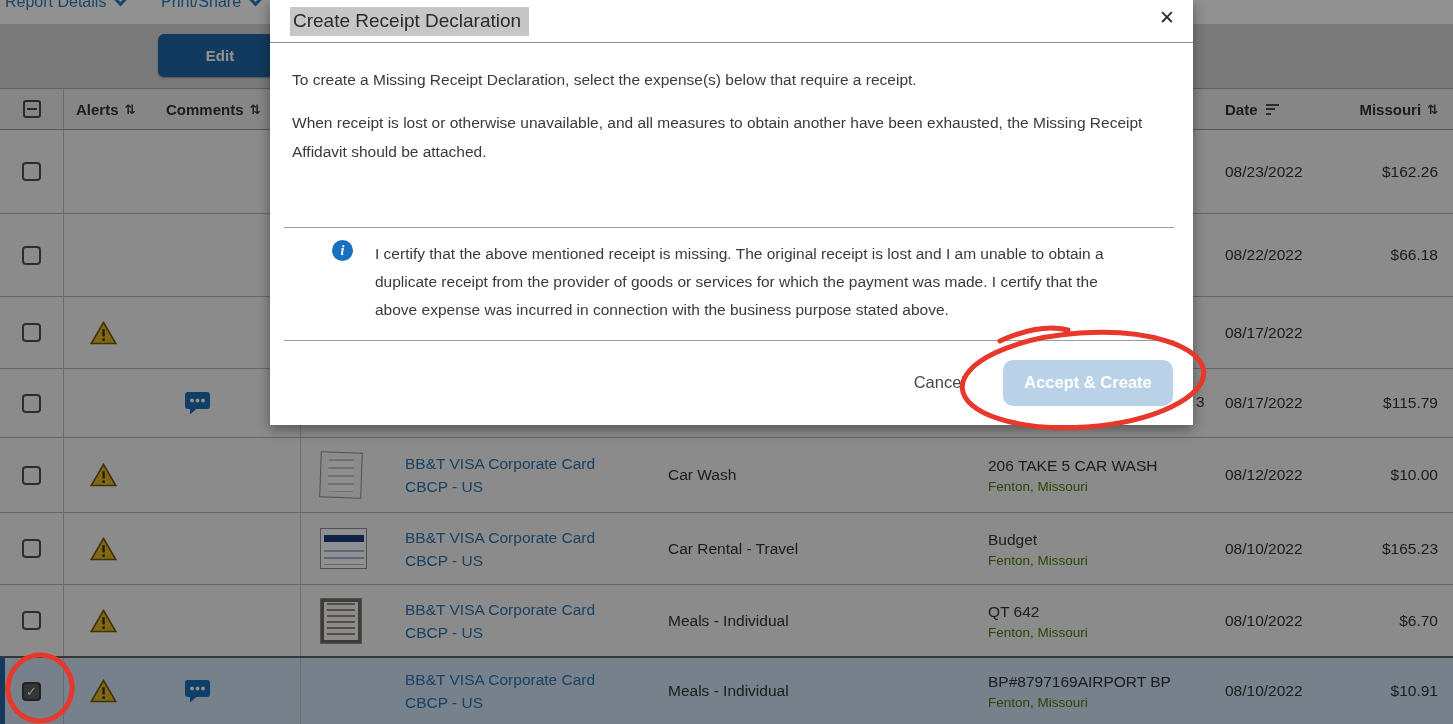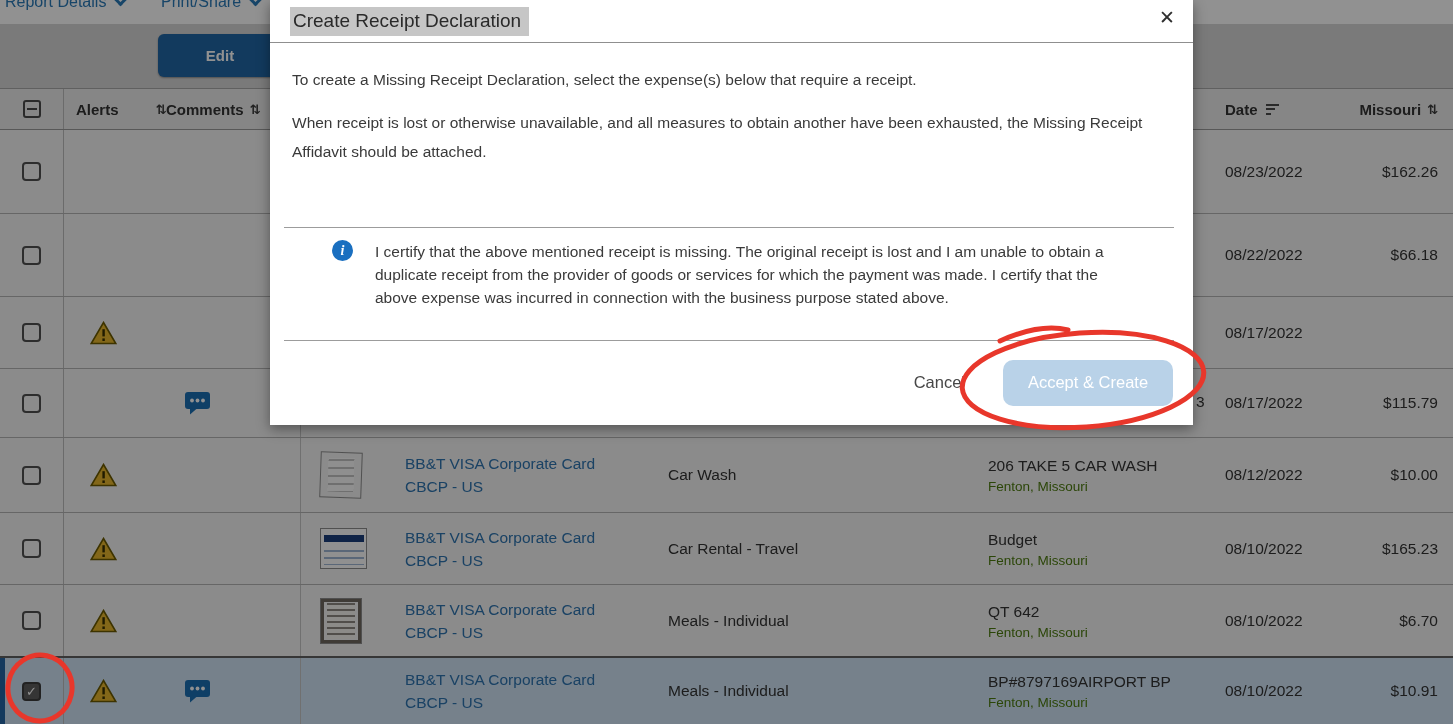--- a/index.html
+++ b/index.html
@@ -19,21 +19,21 @@
         box-shadow:0 1px 2px rgba(0,0,0,.35);cursor:pointer;}
   .btn-add{left:10px;width:142px;} .btn-edit{left:158px;width:124px;}
 
   
   .grid{display:grid;grid-template-columns:64px 96px 140px 90px 270px 325px 225px 110px 133px;}
   .thead{position:absolute;left:0;top:88px;width:100%;height:42px;background:#ececec;
          border-top:1px solid #a9a9a9;border-bottom:1px solid #9b9b9b;box-sizing:border-box;
          font-weight:bold;font-size:15px;color:#333;}
   .thead>div{display:flex;align-items:center;}
   .h-check{justify-content:center;border-right:1px solid #bdbdbd;}
-  .h-alerts{padding-left:12px;gap:31px;} .h-comments{padding-left:6px;}
+  .h-alerts{padding-left:12px;} .h-comments{padding-left:6px;}
   .h-date{padding-left:15px;} .h-req{justify-content:flex-end;padding-right:15px;}
   .sort-glyph{font-size:13px;margin-left:6px;color:#3c3c3c;font-weight:bold;}
   .desc-icon{display:inline-block;margin-left:8px;}
   .desc-icon i{display:block;height:2px;background:#4a4a4a;margin:2.5px 0;}
   .desc-icon i:nth-child(1){width:13px;} .desc-icon i:nth-child(2){width:9px;} .desc-icon i:nth-child(3){width:5px;}
 
   .tbody{position:absolute;left:0;top:130px;width:100%;}
   .row{position:relative;background:#f4f4f4;border-top:1px solid #b3b3b3;box-sizing:border-box;}
   .row:first-child{border-top:none;}
   .row:nth-child(1){height:83px;} .row:nth-child(2){height:83px;}
@@ -85,25 +85,25 @@
   .m-head{position:relative;height:42px;border-bottom:1px solid #8f8f8f;display:flex;align-items:center;padding:0 20px;}
   .m-title{font-size:19px;color:#2a2a2a;background:#c6c6c6;padding:3px 8px 4px 3px;}
   .m-close{position:absolute;right:18px;top:8px;font-size:19px;font-weight:bold;color:#2f2f2f;cursor:pointer;line-height:1;}
   .m-body{padding:8px 22px 0 22px;}
   .m-body p{font-size:15.5px;color:#3a3a3a;line-height:29px;margin:14px 0 0 0;max-width:870px;}
   .m-div{position:absolute;left:14px;right:19px;border-top:1px solid #9c9c9c;}
   .d1{top:227px;} .d2{top:340px;}
   .info-icon{position:absolute;left:62px;top:240px;width:21px;height:21px;border-radius:50%;
              background:#1a6fc0;color:#fff;display:flex;align-items:center;justify-content:center;
              font-family:"Liberation Serif","DejaVu Serif",serif;font-style:italic;font-weight:bold;font-size:14px;}
-  .cert{position:absolute;left:105px;top:240px;width:765px;font-size:15.5px;line-height:23px;color:#3a3a3a;}
+  .cert{position:absolute;left:105px;top:240px;width:765px;font-size:15.5px;line-height:28px;color:#3a3a3a;}
   .m-footer{position:absolute;left:0;right:20px;top:340px;height:85px;display:flex;align-items:center;
             justify-content:flex-end;gap:38px;}
   .cancel-btn{font-size:16.5px;color:#474747;cursor:pointer;}
-  .accept-btn{width:170px;height:46px;border-radius:10px;background:#b9d2e8;color:#fff;font-weight:normal;
+  .accept-btn{width:170px;height:46px;border-radius:10px;background:#b9d2e8;color:#fff;font-weight:bold;
               font-size:16.5px;display:flex;align-items:center;justify-content:center;cursor:pointer;}
 
   .annotations{position:absolute;inset:0;z-index:20;pointer-events:none;}
 </style>
 </head>
 <body>
 
 <div class="stage">
 
   <div class="page">

